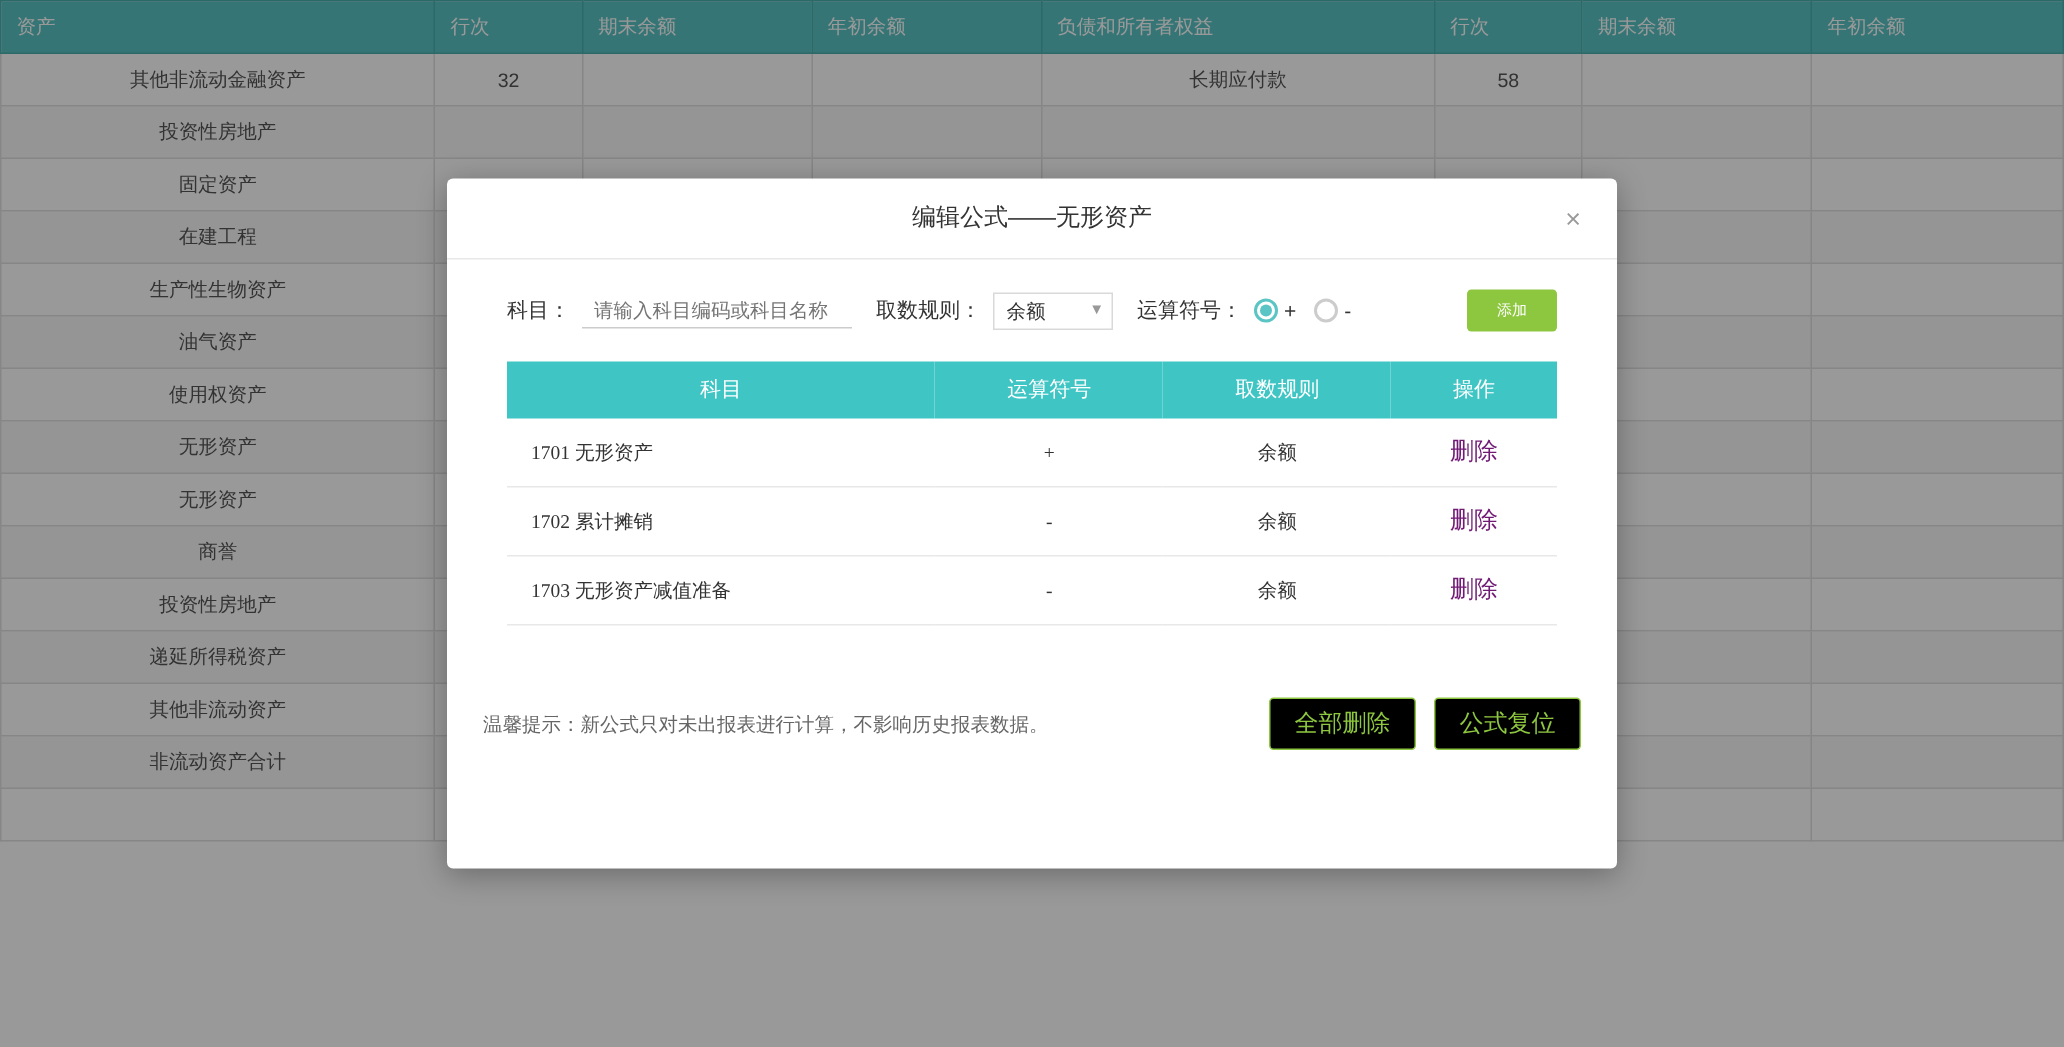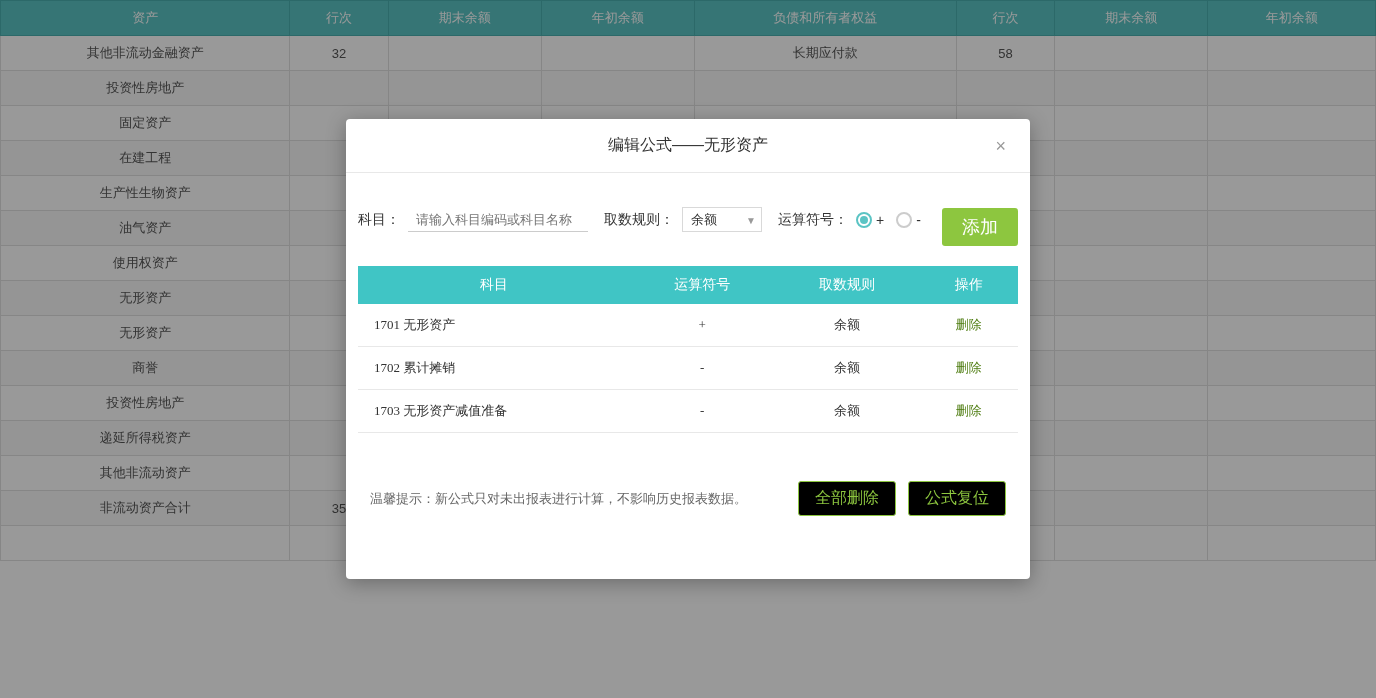--- a/index.html
+++ b/index.html
@@ -26,21 +26,21 @@
       border-collapse: collapse;
       font-size: 13px;
       color: #333;
     }
 
     .bg-table th {
       background: #5bc4c4;
       color: #fff;
       padding: 8px 10px;
       border: 1px solid #4ab0b0;
-      text-align: center;
+      text-align: left;
       font-weight: normal;
     }
 
     .bg-table td {
       padding: 8px 10px;
       border: 1px solid #e0e0e0;
       text-align: center;
       color: #555;
     }
 
@@ -56,21 +56,21 @@
       display: flex;
       align-items: center;
       justify-content: center;
       z-index: 100;
     }
 
     
     .modal {
       background: #fff;
       border-radius: 4px;
-      width: 684px;
+      width: 780px;
       min-height: 460px;
       box-shadow: 0 4px 20px rgba(0,0,0,0.3);
       position: relative;
       padding: 0;
     }
 
     .modal-header {
       padding: 16px 24px;
       border-bottom: 1px solid #e8e8e8;
       display: flex;
@@ -93,21 +93,21 @@
       cursor: pointer;
       color: #999;
       font-size: 18px;
       line-height: 1;
       background: none;
       border: none;
       padding: 4px 8px;
     }
 
     .modal-body {
-      padding: 20px 12px;
+      padding: 20px 40px;
     }
 
     
     .form-row {
       display: flex;
       align-items: center;
       margin-bottom: 20px;
       gap: 16px;
     }
 
@@ -205,25 +205,24 @@
     .radio-label {
       font-size: 14px;
       color: #333;
     }
 
     .btn-add {
       background: #8dc63f;
       color: #fff;
       border: none;
       padding: 7px 20px;
-      font-size: 18px;
+      font-size: 10px;
       cursor: pointer;
       border-radius: 3px;
       margin-left: auto;
-      margin-top: 15px;
     }
 
     
     .data-table {
       width: 100%;
       border-collapse: collapse;
       margin-bottom: 16px;
     }
 
     .data-table thead tr {
@@ -252,24 +251,24 @@
       font-size: 13px;
       text-align: center;
       font-family: Liberation Serif, serif;
     }
 
     .data-table tbody td:first-child {
       text-align: left;
     }
 
     .link-delete {
-      color: #4d7c0f;
+      color: #701a75;
       cursor: pointer;
       text-decoration: none;
-      font-size: 13px;
+      font-size: 16px;
     }
 
     
     .modal-footer {
       padding: 12px 24px 16px;
       display: flex;
       align-items: center;
       justify-content: space-between;
     }
 

